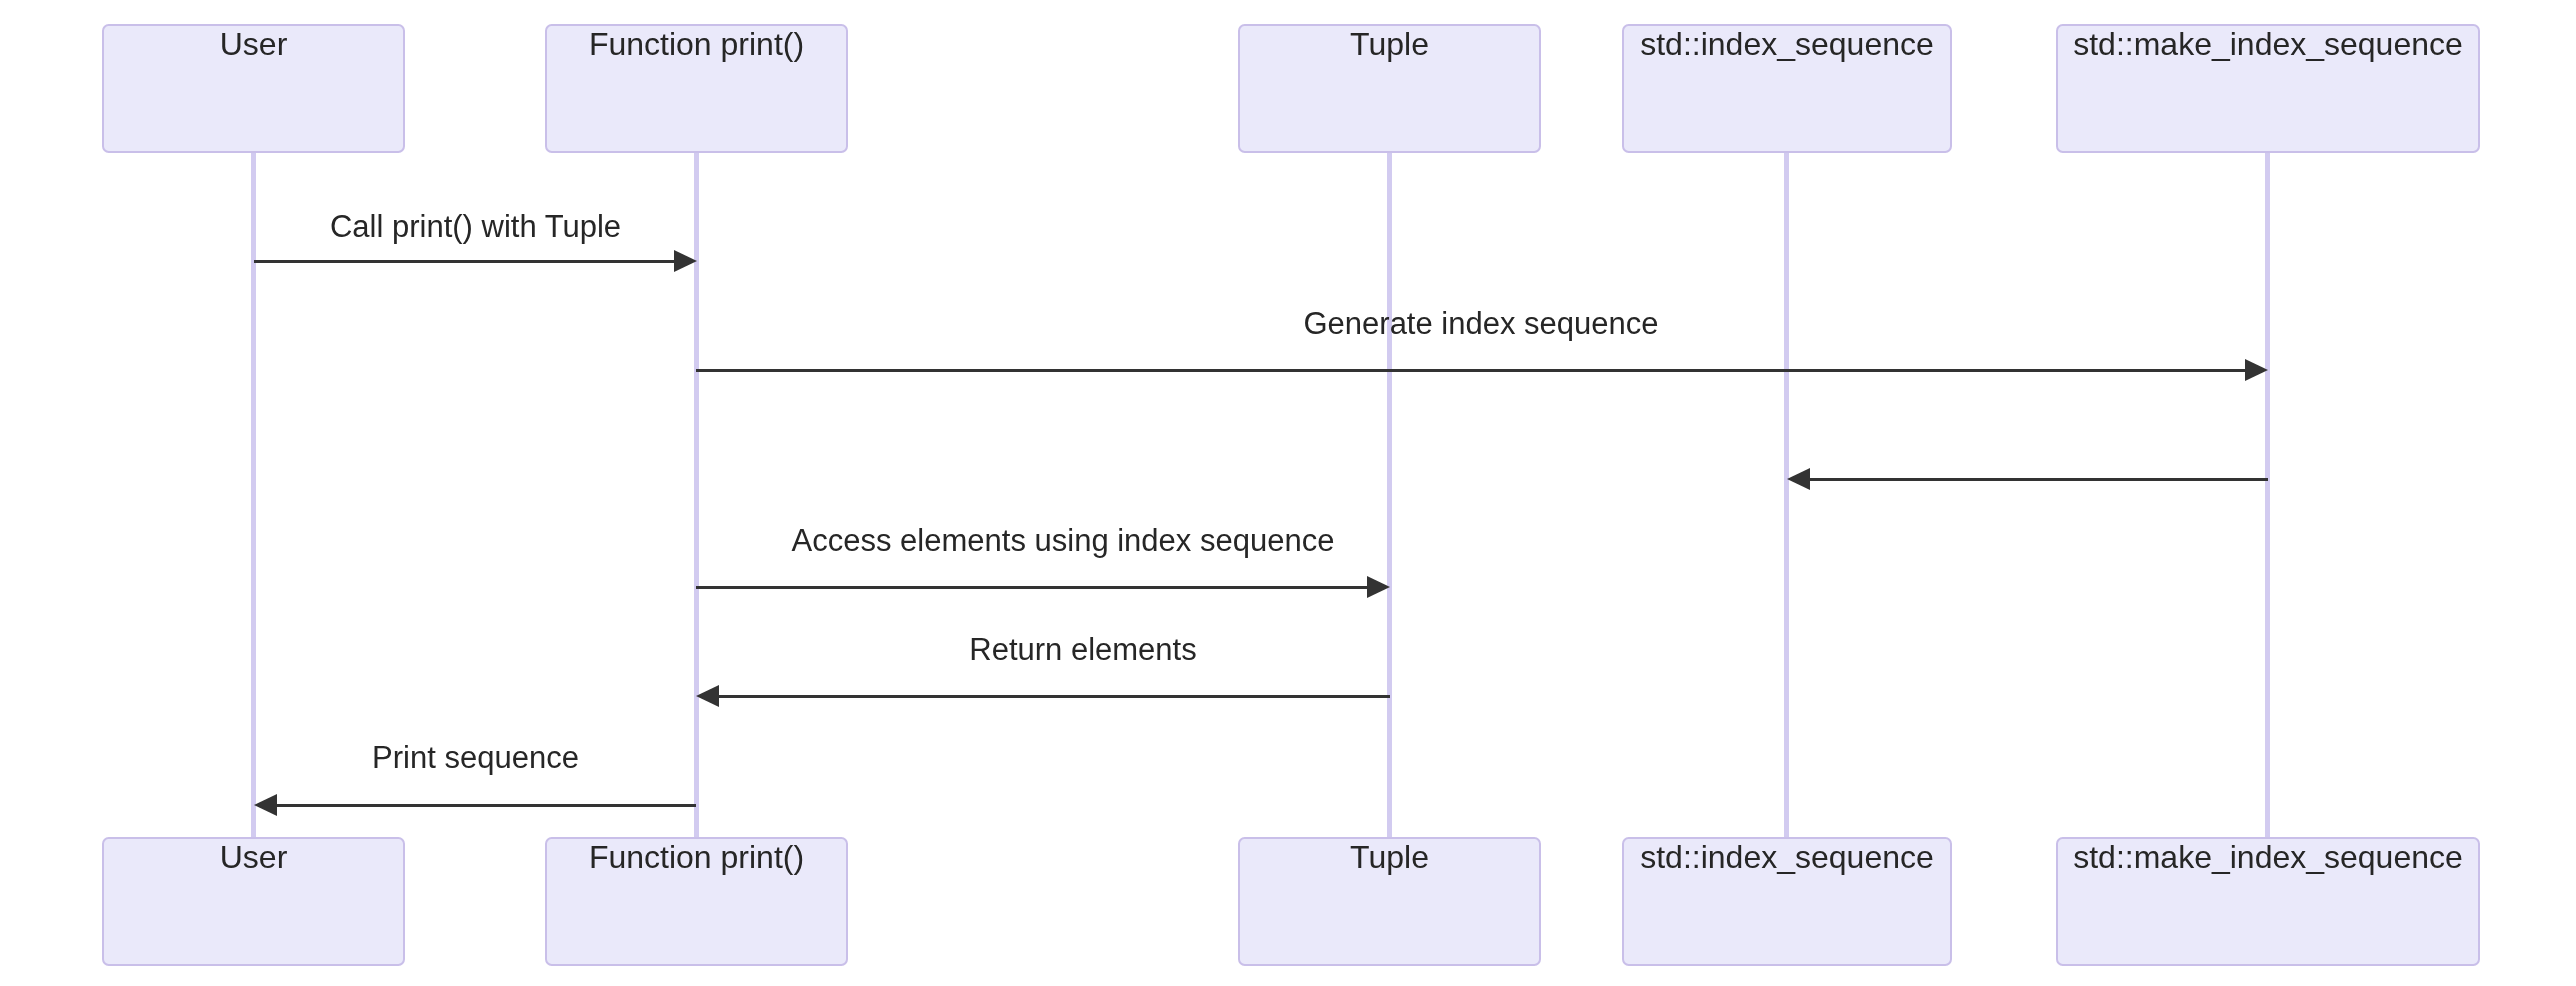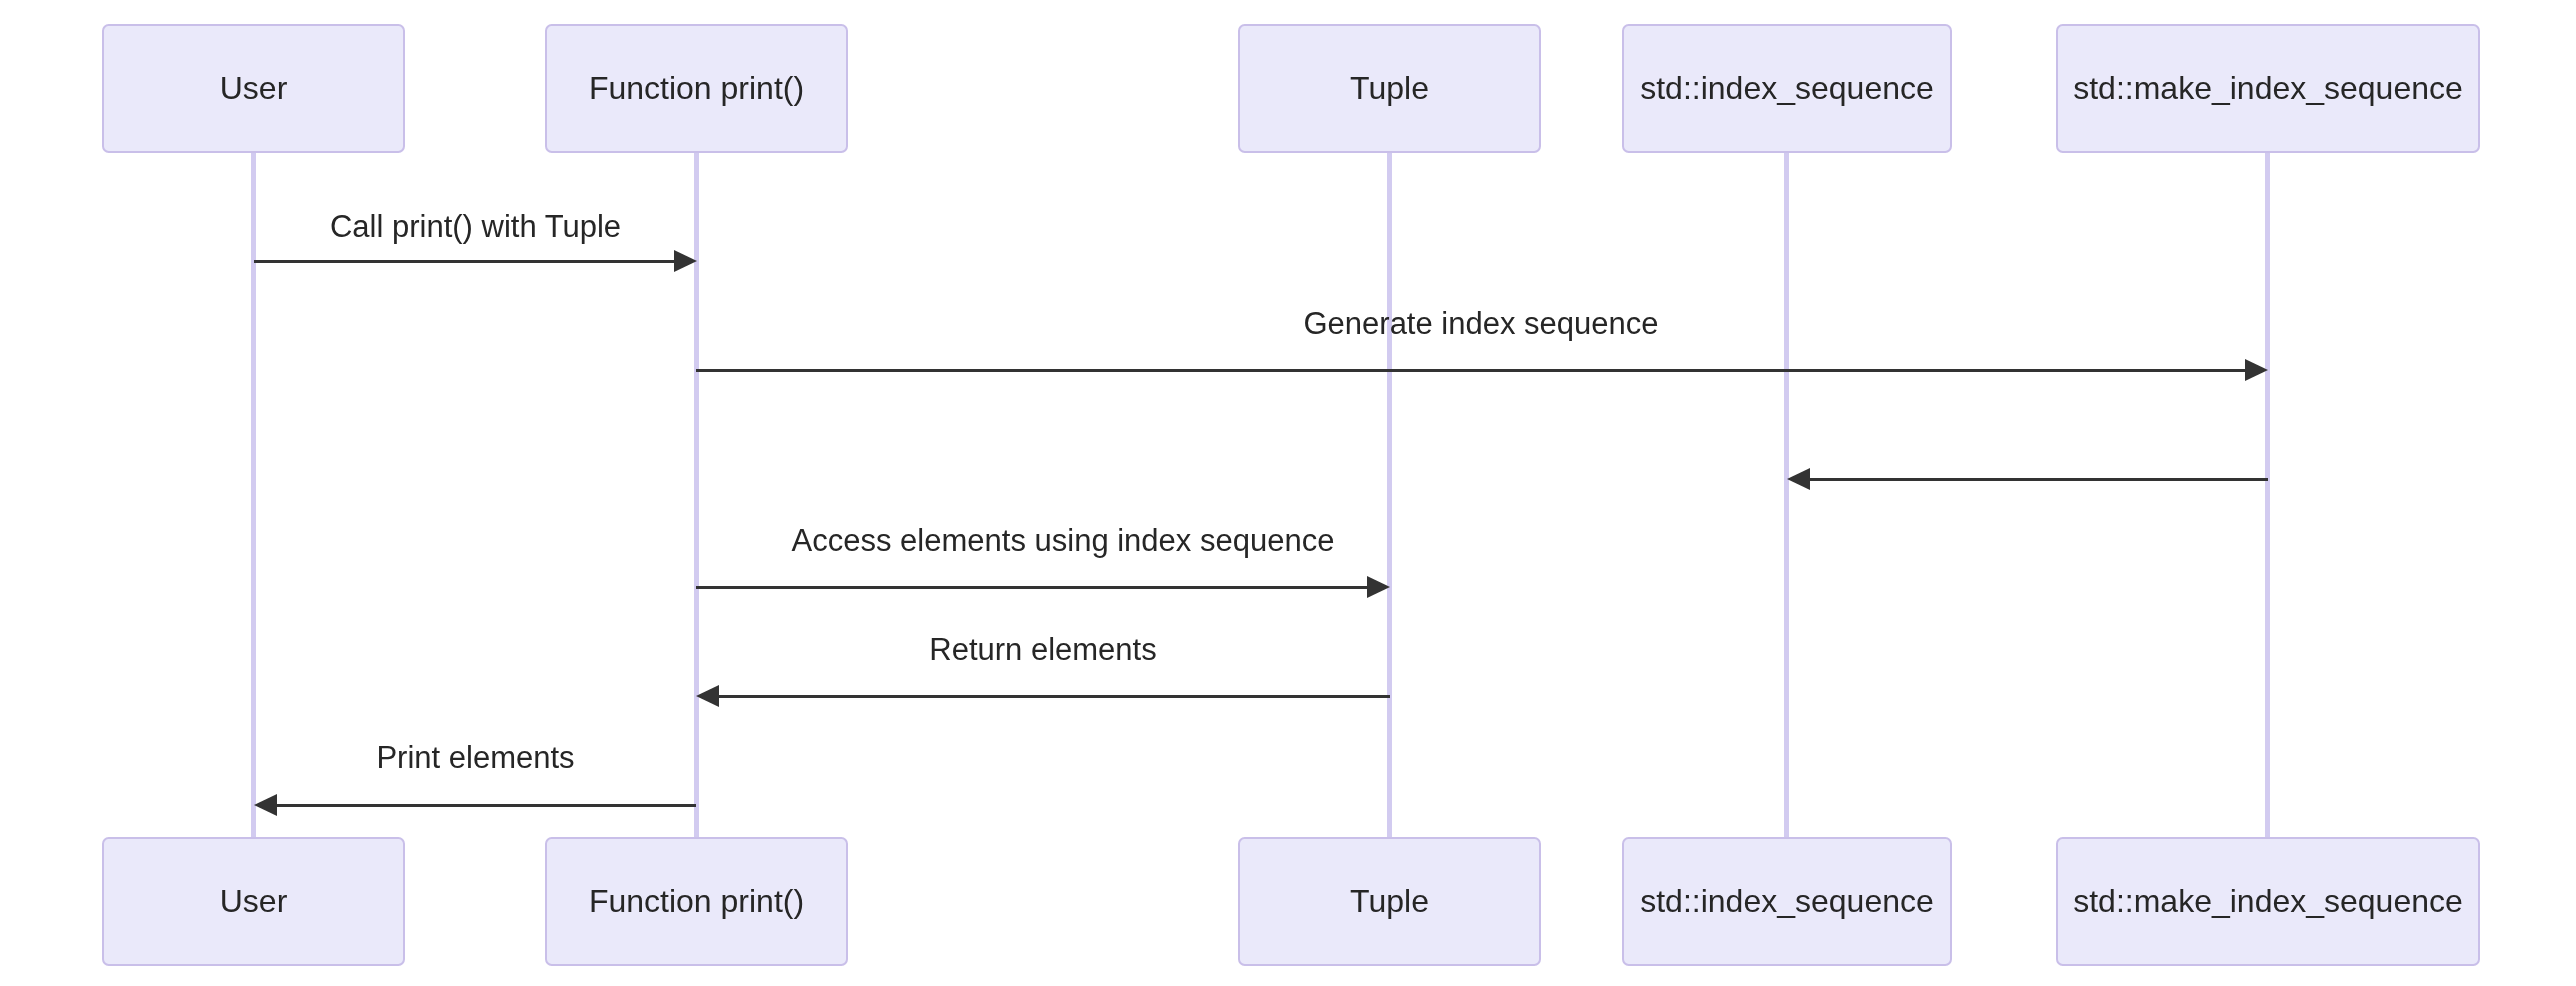--- a/index.html
+++ b/index.html
@@ -24,21 +24,21 @@
     top:153px;height:684px;width:4.7px;
     background:var(--lifeline);
   }
   .actor-box{
     position:absolute;
     height:129px;
     background:var(--actor-fill);
     border:2px solid var(--actor-border);
     border-radius:6.7px;
     box-sizing:border-box;
-    display:flex;align-items:center;justify-content:center;
+    display:flex;justify-content:center;
     font-size:32px;
   }
   .actor-box span{white-space:nowrap;}
   .msg-label{
     position:absolute;
     height:38px;
     font-size:31px;
     line-height:38px;
     text-align:center;
     white-space:nowrap;
@@ -108,22 +108,22 @@
   <div class="msg-line" style="left:696px;top:369px;width:1549px"></div>
   <div class="arrow-head right" style="left:2245px;top:359px"></div>
 
   <div class="msg-line" style="left:1810px;top:478px;width:458px"></div>
   <div class="arrow-head left" style="left:1787px;top:468px"></div>
 
   <div class="msg-label" style="left:716px;top:522px;width:694px">Access elements using index sequence</div>
   <div class="msg-line" style="left:696px;top:586px;width:671px"></div>
   <div class="arrow-head right" style="left:1367px;top:576px"></div>
 
-  <div class="msg-label" style="left:696px;top:631px;width:694px">Return elements</div>
+  <div class="msg-label" style="left:736px;top:631px;width:694px">Return elements</div>
   <div class="msg-line" style="left:719px;top:695px;width:671px"></div>
   <div class="arrow-head left" style="left:696px;top:685px"></div>
 
-  <div class="msg-label" style="left:254px;top:739px;width:443px">Print elements</div>
+  <div class="msg-label" style="left:254px;top:739px;width:443px">Print sequence</div>
   <div class="msg-line" style="left:276px;top:804px;width:420px"></div>
   <div class="arrow-head left" style="left:254px;top:794px"></div>
 
 </div>
 
 
 </body></html>

